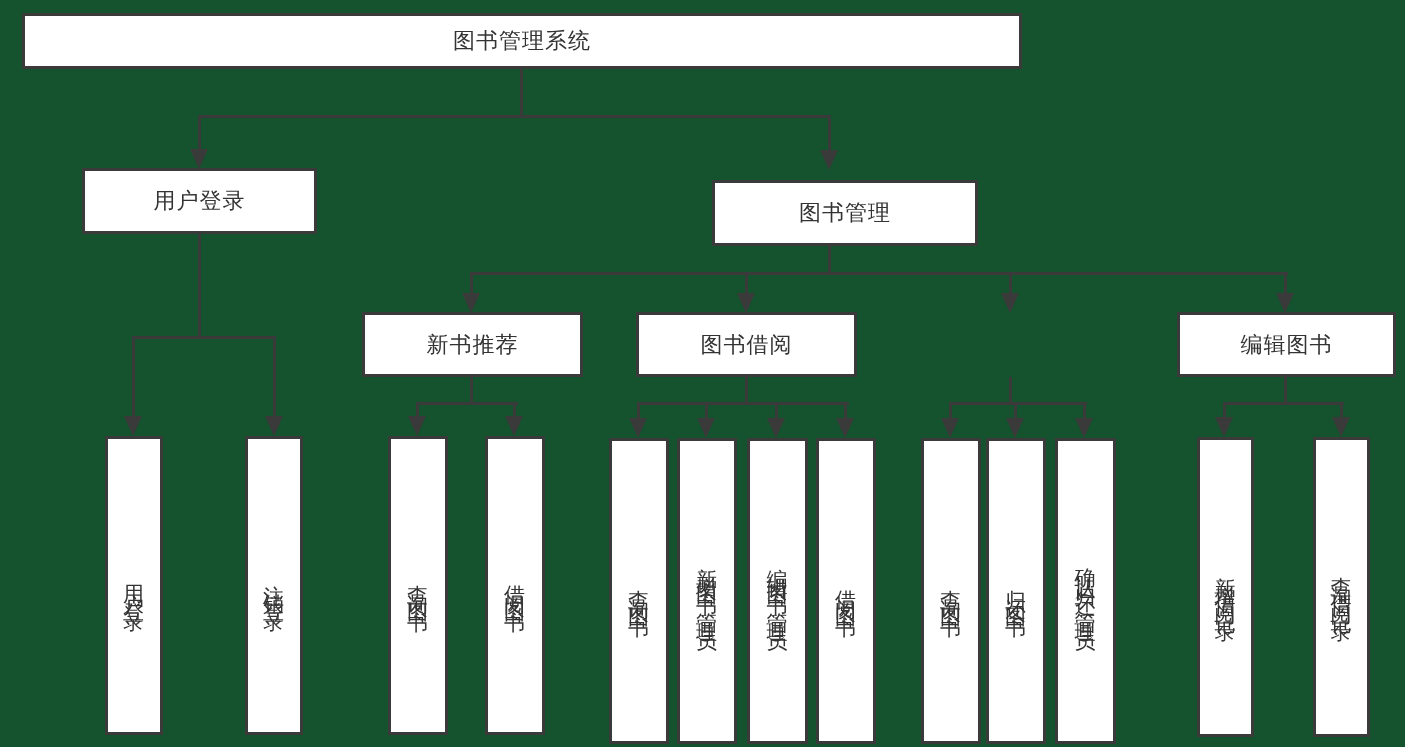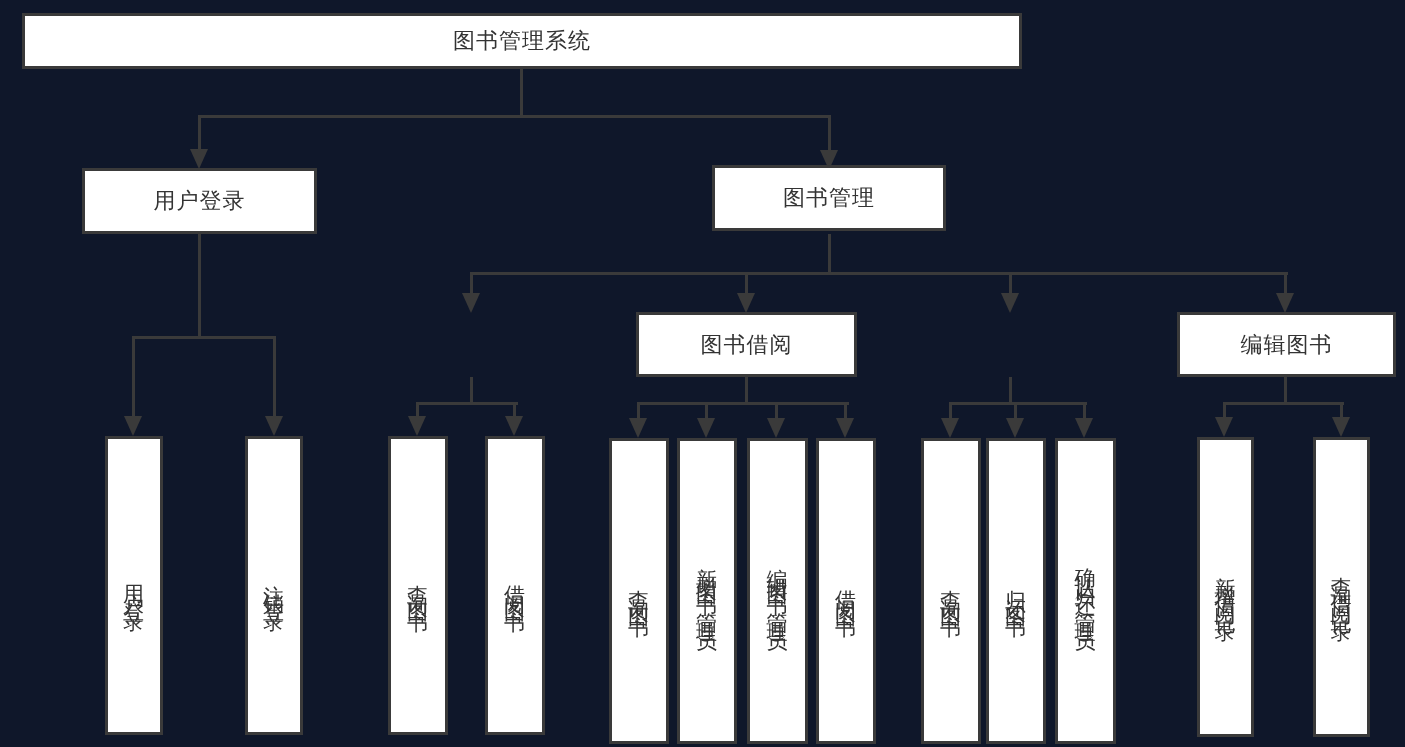--- a/index.html
+++ b/index.html
@@ -1,17 +1,17 @@
 <!DOCTYPE html>
 <html><head>
 <meta charset="utf-8">
 <style>
   html,body{margin:0;padding:0;background:#ffffff;}
   .canvas{
-    position:relative;width:1405px;height:747px;background:#0f172a;overflow:hidden;
+    position:relative;width:1405px;height:747px;background:#14532d;overflow:hidden;
     font-family:"Liberation Sans","DejaVu Sans",sans-serif;color:#333333;
   }
   .hnode{
     position:absolute;box-sizing:border-box;border:3px solid #3a3a3a;background:#ffffff;
     display:flex;align-items:center;justify-content:center;
     font-size:22px;letter-spacing:1px;color:#333333;
   }
   .vnode{
     position:absolute;box-sizing:border-box;border:3px solid #3a3a3a;background:#ffffff;
     display:flex;align-items:center;justify-content:center;
@@ -96,24 +96,27 @@
   <div class="vline" style="left:1340px;top:402px;height:16px"></div>
   <div class="ahead" style="left:1332px;top:417px"></div>
 
   <div class="hnode" style="left:22px;top:13px;width:1000px;height:56px">
     <span>图书管理系统</span>
   </div>
 
   <div class="hnode" style="left:82px;top:168px;width:235px;height:66px">
     <span>用户登录</span>
   </div>
-  <div class="hnode" style="left:712px;top:165px;width:234px;height:66px">
+  <div class="hnode" style="left:712px;top:180px;width:266px;height:66px">
     <span>图书管理</span>
   </div>
 
+  <div class="hnode" style="left:362px;top:312px;width:221px;height:65px">
+    <span>新书推荐</span>
+  </div>
   <div class="hnode" style="left:636px;top:312px;width:221px;height:65px">
     <span>图书借阅</span>
   </div>
   <div class="hnode" style="left:1177px;top:312px;width:219px;height:65px">
     <span>编辑图书</span>
   </div>
 
   <div class="vnode" style="left:105px;top:436px;width:58px;height:299px">
     <span>用户登录</span>
   </div>

